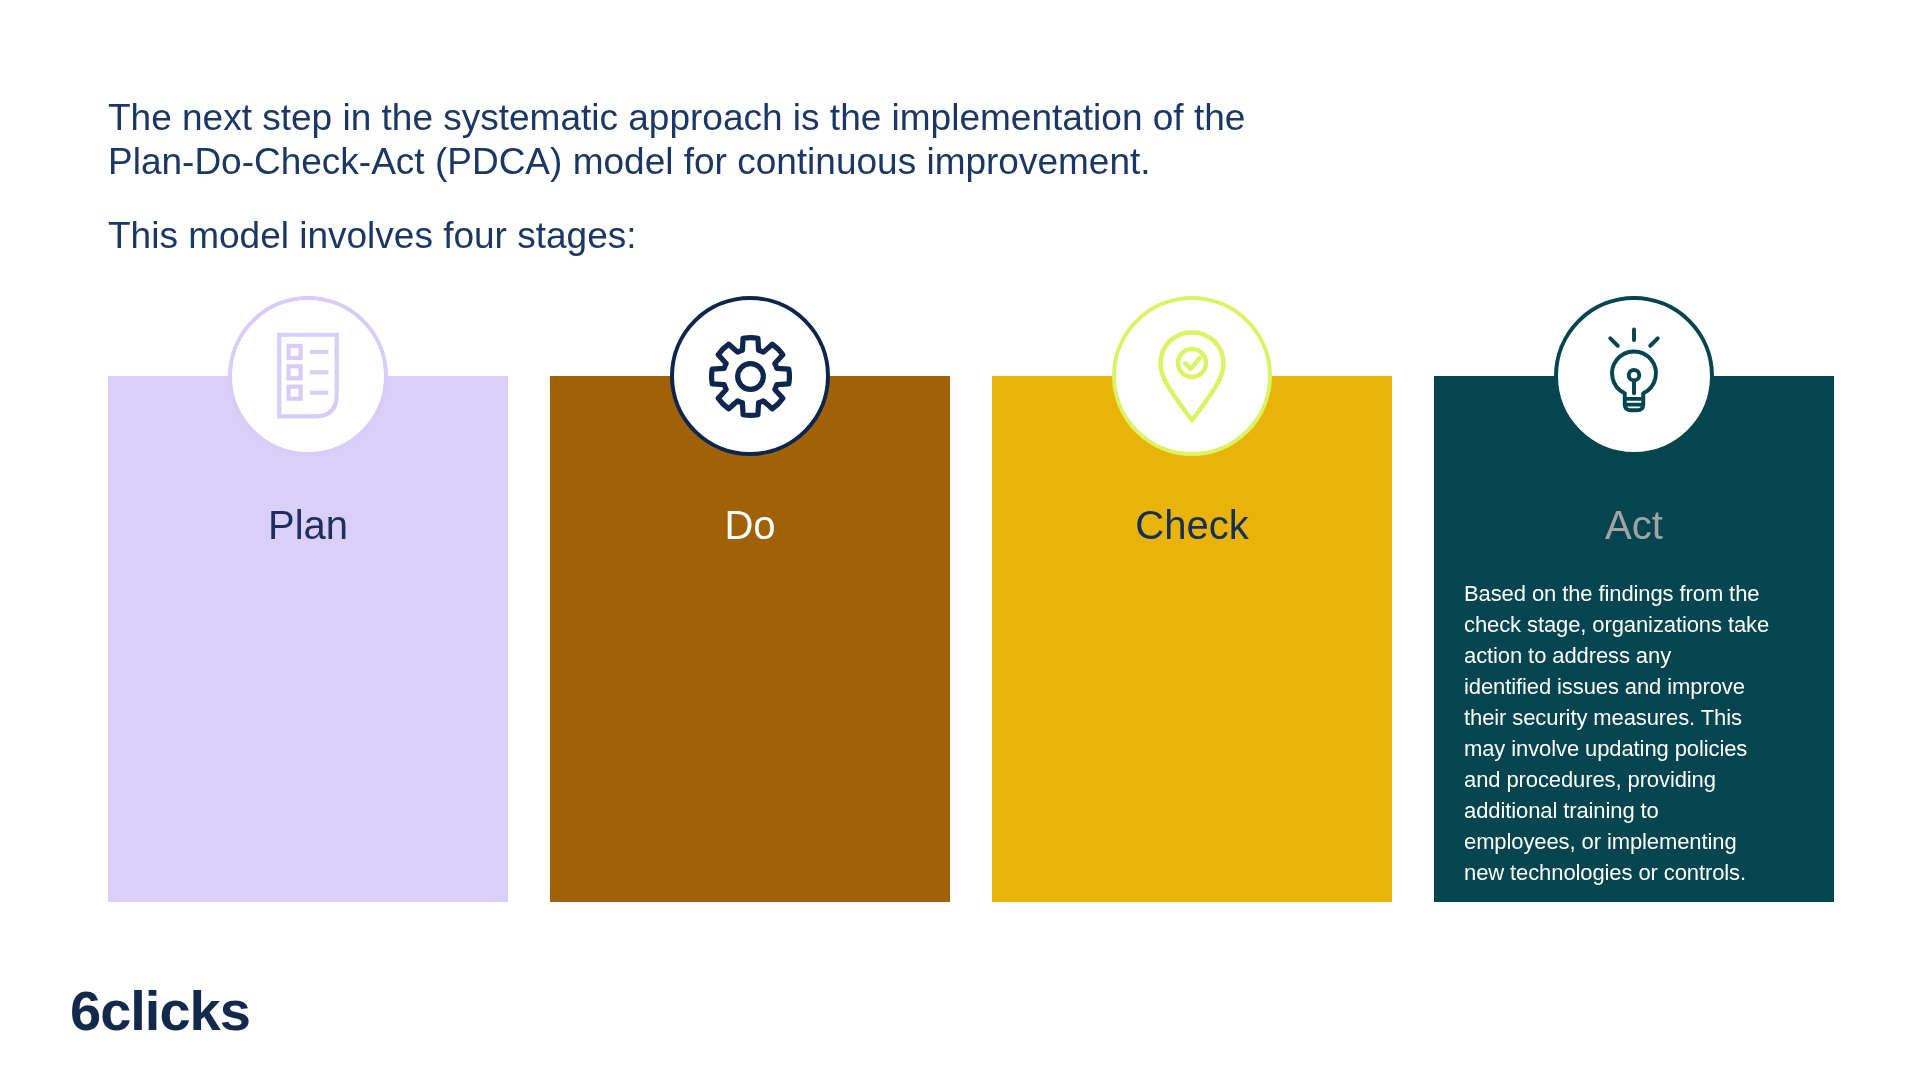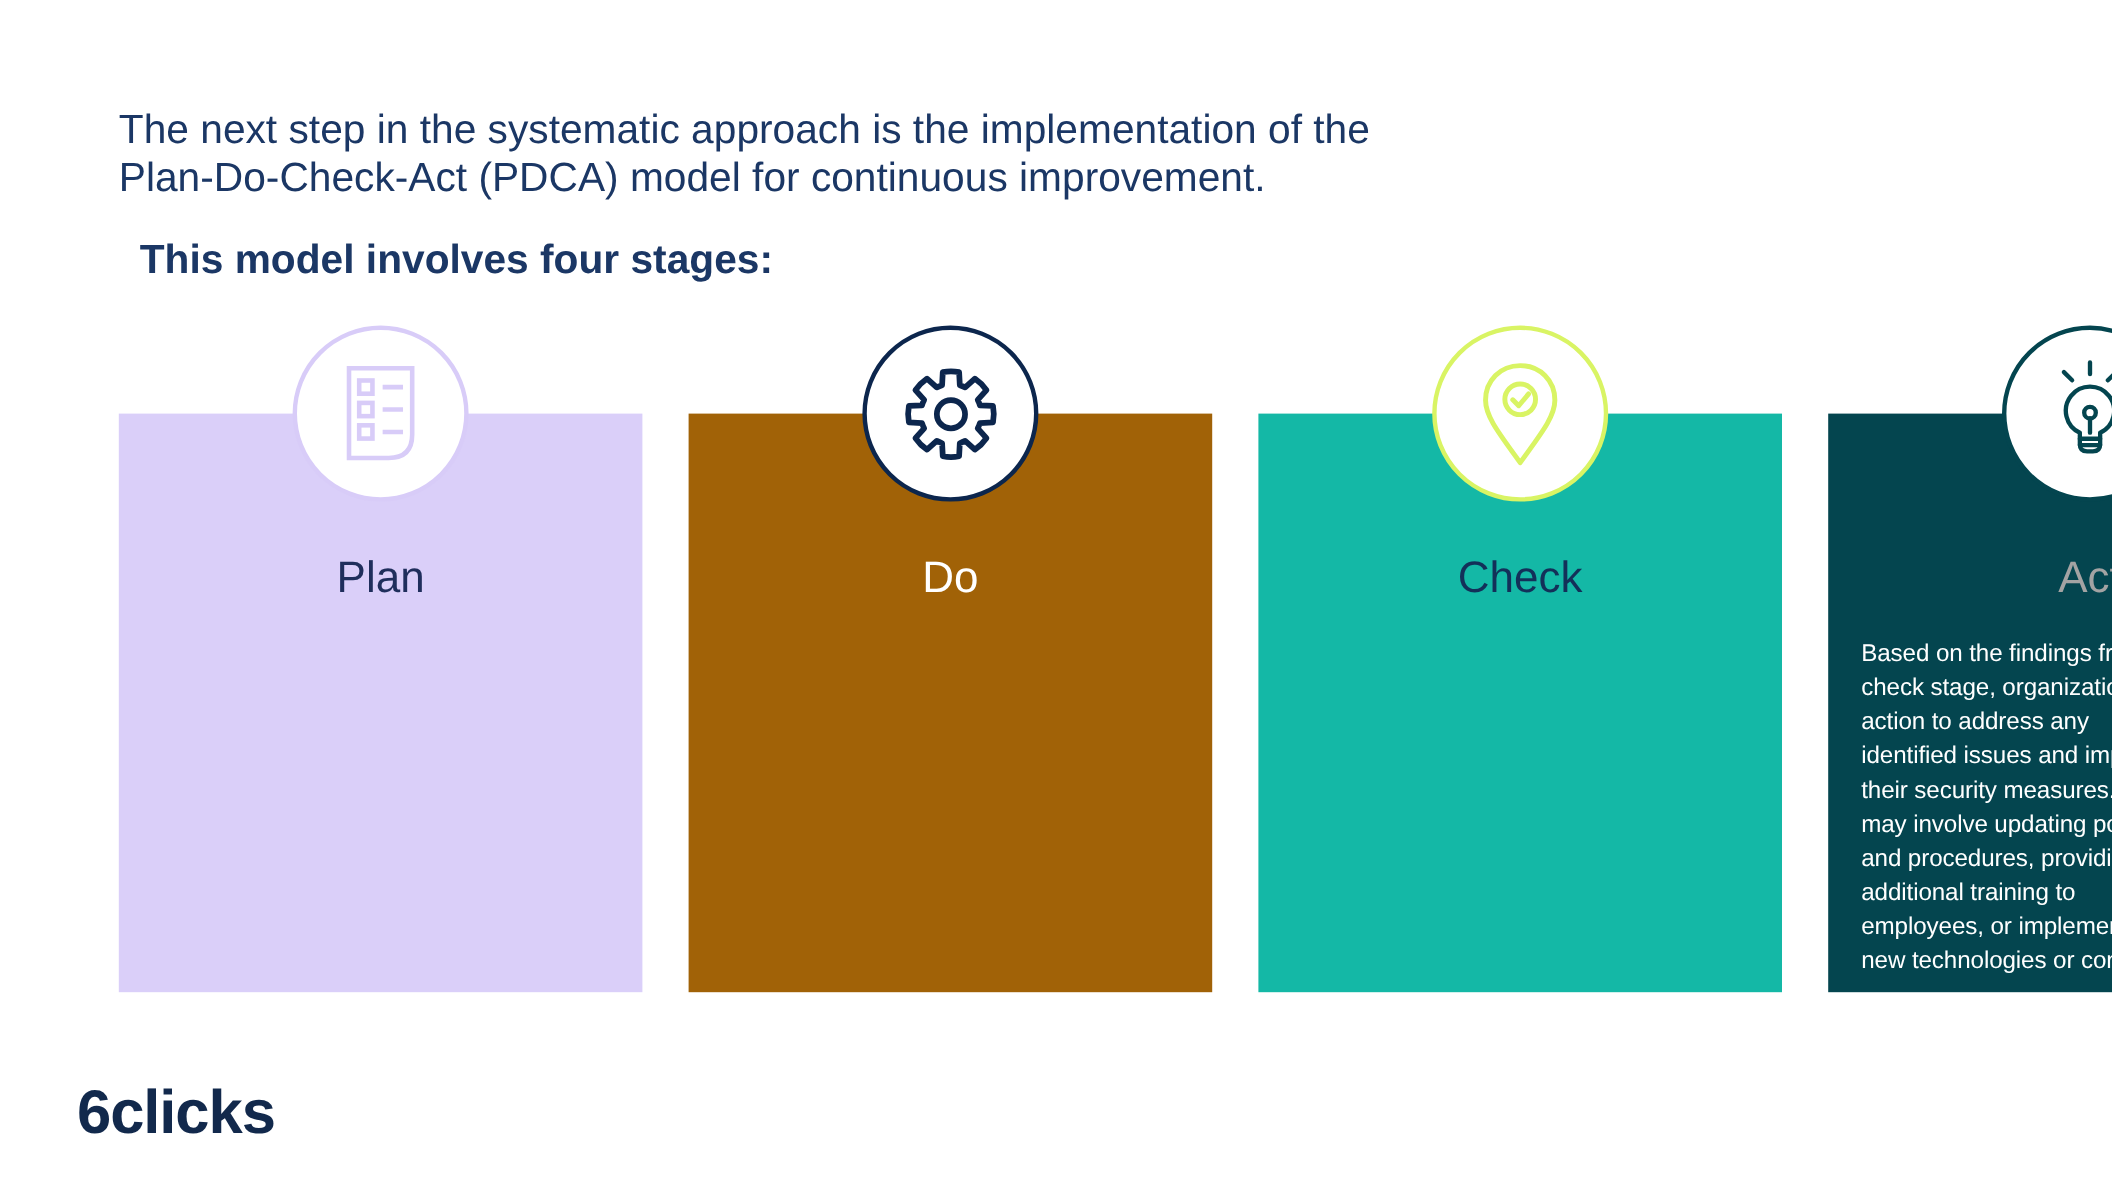--- a/index.html
+++ b/index.html
@@ -5,29 +5,29 @@
   * { margin: 0; padding: 0; box-sizing: border-box; }
   html, body { width: 1920px; height: 1080px; background: #ffffff; overflow: hidden; }
   body { font-family: "Liberation Sans", sans-serif; position: relative; }
 
   .header { position: absolute; left: 108px; top: 96px; }
   .intro {
     font-size: 37px; line-height: 44px; font-weight: 500;
     white-space: pre-line;
   }
   .stages-line {
-    margin-top: 30px; font-size: 37px; line-height: 44px; font-weight: 700; margin-left: 19px;
+    margin-top: 30px; font-size: 37px; line-height: 44px; font-weight: 400;
   }
 
   .cards {
     position: absolute; left: 108px; top: 296px;
     display: flex; gap: 42px;
   }
   .card {
-    width: 476px; height: 526px; margin-top: 80px;
+    width: 400px; height: 526px; margin-top: 80px;
     position: relative; padding: 126px 30px 0;
   }
   .icon-circle {
     position: absolute; top: -80px; left: calc(50% - 80px);
     width: 160px; height: 160px; border-radius: 50%;
     background: #ffffff; border: 4px solid #ccc;
     display: flex; align-items: center; justify-content: center;
   }
   .icon-slot { display: flex; align-items: center; justify-content: center; }
   .card-title {
@@ -76,21 +76,21 @@
       <span class="icon-slot">
           <svg width="95" height="95" viewBox="0 0 100 100" fill="none" stroke="#0C264D" stroke-width="5.5" stroke-linejoin="round">
       <path d="M 41.52 22.27 L 42.18 9.75 A 41 41 0 0 1 57.82 9.75 L 58.48 22.27 A 29 29 0 0 1 63.61 24.39 L 72.93 16.01 A 41 41 0 0 1 83.99 27.07 L 75.61 36.39 A 29 29 0 0 1 77.73 41.52 L 90.25 42.18 A 41 41 0 0 1 90.25 57.82 L 77.73 58.48 A 29 29 0 0 1 75.61 63.61 L 83.99 72.93 A 41 41 0 0 1 72.93 83.99 L 63.61 75.61 A 29 29 0 0 1 58.48 77.73 L 57.82 90.25 A 41 41 0 0 1 42.18 90.25 L 41.52 77.73 A 29 29 0 0 1 36.39 75.61 L 27.07 83.99 A 41 41 0 0 1 16.01 72.93 L 24.39 63.61 A 29 29 0 0 1 22.27 58.48 L 9.75 57.82 A 41 41 0 0 1 9.75 42.18 L 22.27 41.52 A 29 29 0 0 1 24.39 36.39 L 16.01 27.07 A 41 41 0 0 1 27.07 16.01 L 36.39 24.39 A 29 29 0 0 1 41.52 22.27 Z"></path>
             <circle cx="50" cy="50" r="13.5"></circle>
     </svg>
         </span>
     </div>
     <h3 class="card-title" style="color: rgb(255, 255, 255);">Do</h3>
   </section>
 
-  <section class="card" style="background: #14b8a6;">
+  <section class="card" style="background: #eab308;">
     <div class="icon-circle" style="border-color: rgb(217, 244, 100);">
       <span class="icon-slot">
           <svg width="90" height="99" viewBox="0 0 100 110" fill="none" stroke="#D9F464" stroke-width="5" stroke-linecap="round" stroke-linejoin="round">
       <path d="M50 6 C30 6 15 21 15 41 C15 58 30 76 50 104 C70 76 85 58 85 41 C85 21 70 6 50 6 Z"></path>
       <circle cx="50" cy="40" r="15.5"></circle>
       <path d="M42.5 40.5 L48.5 46.5 L58.5 34.5"></path>
     </svg>
         </span>
     </div>
     <h3 class="card-title" style="color: rgb(19, 48, 89);">Check</h3>

